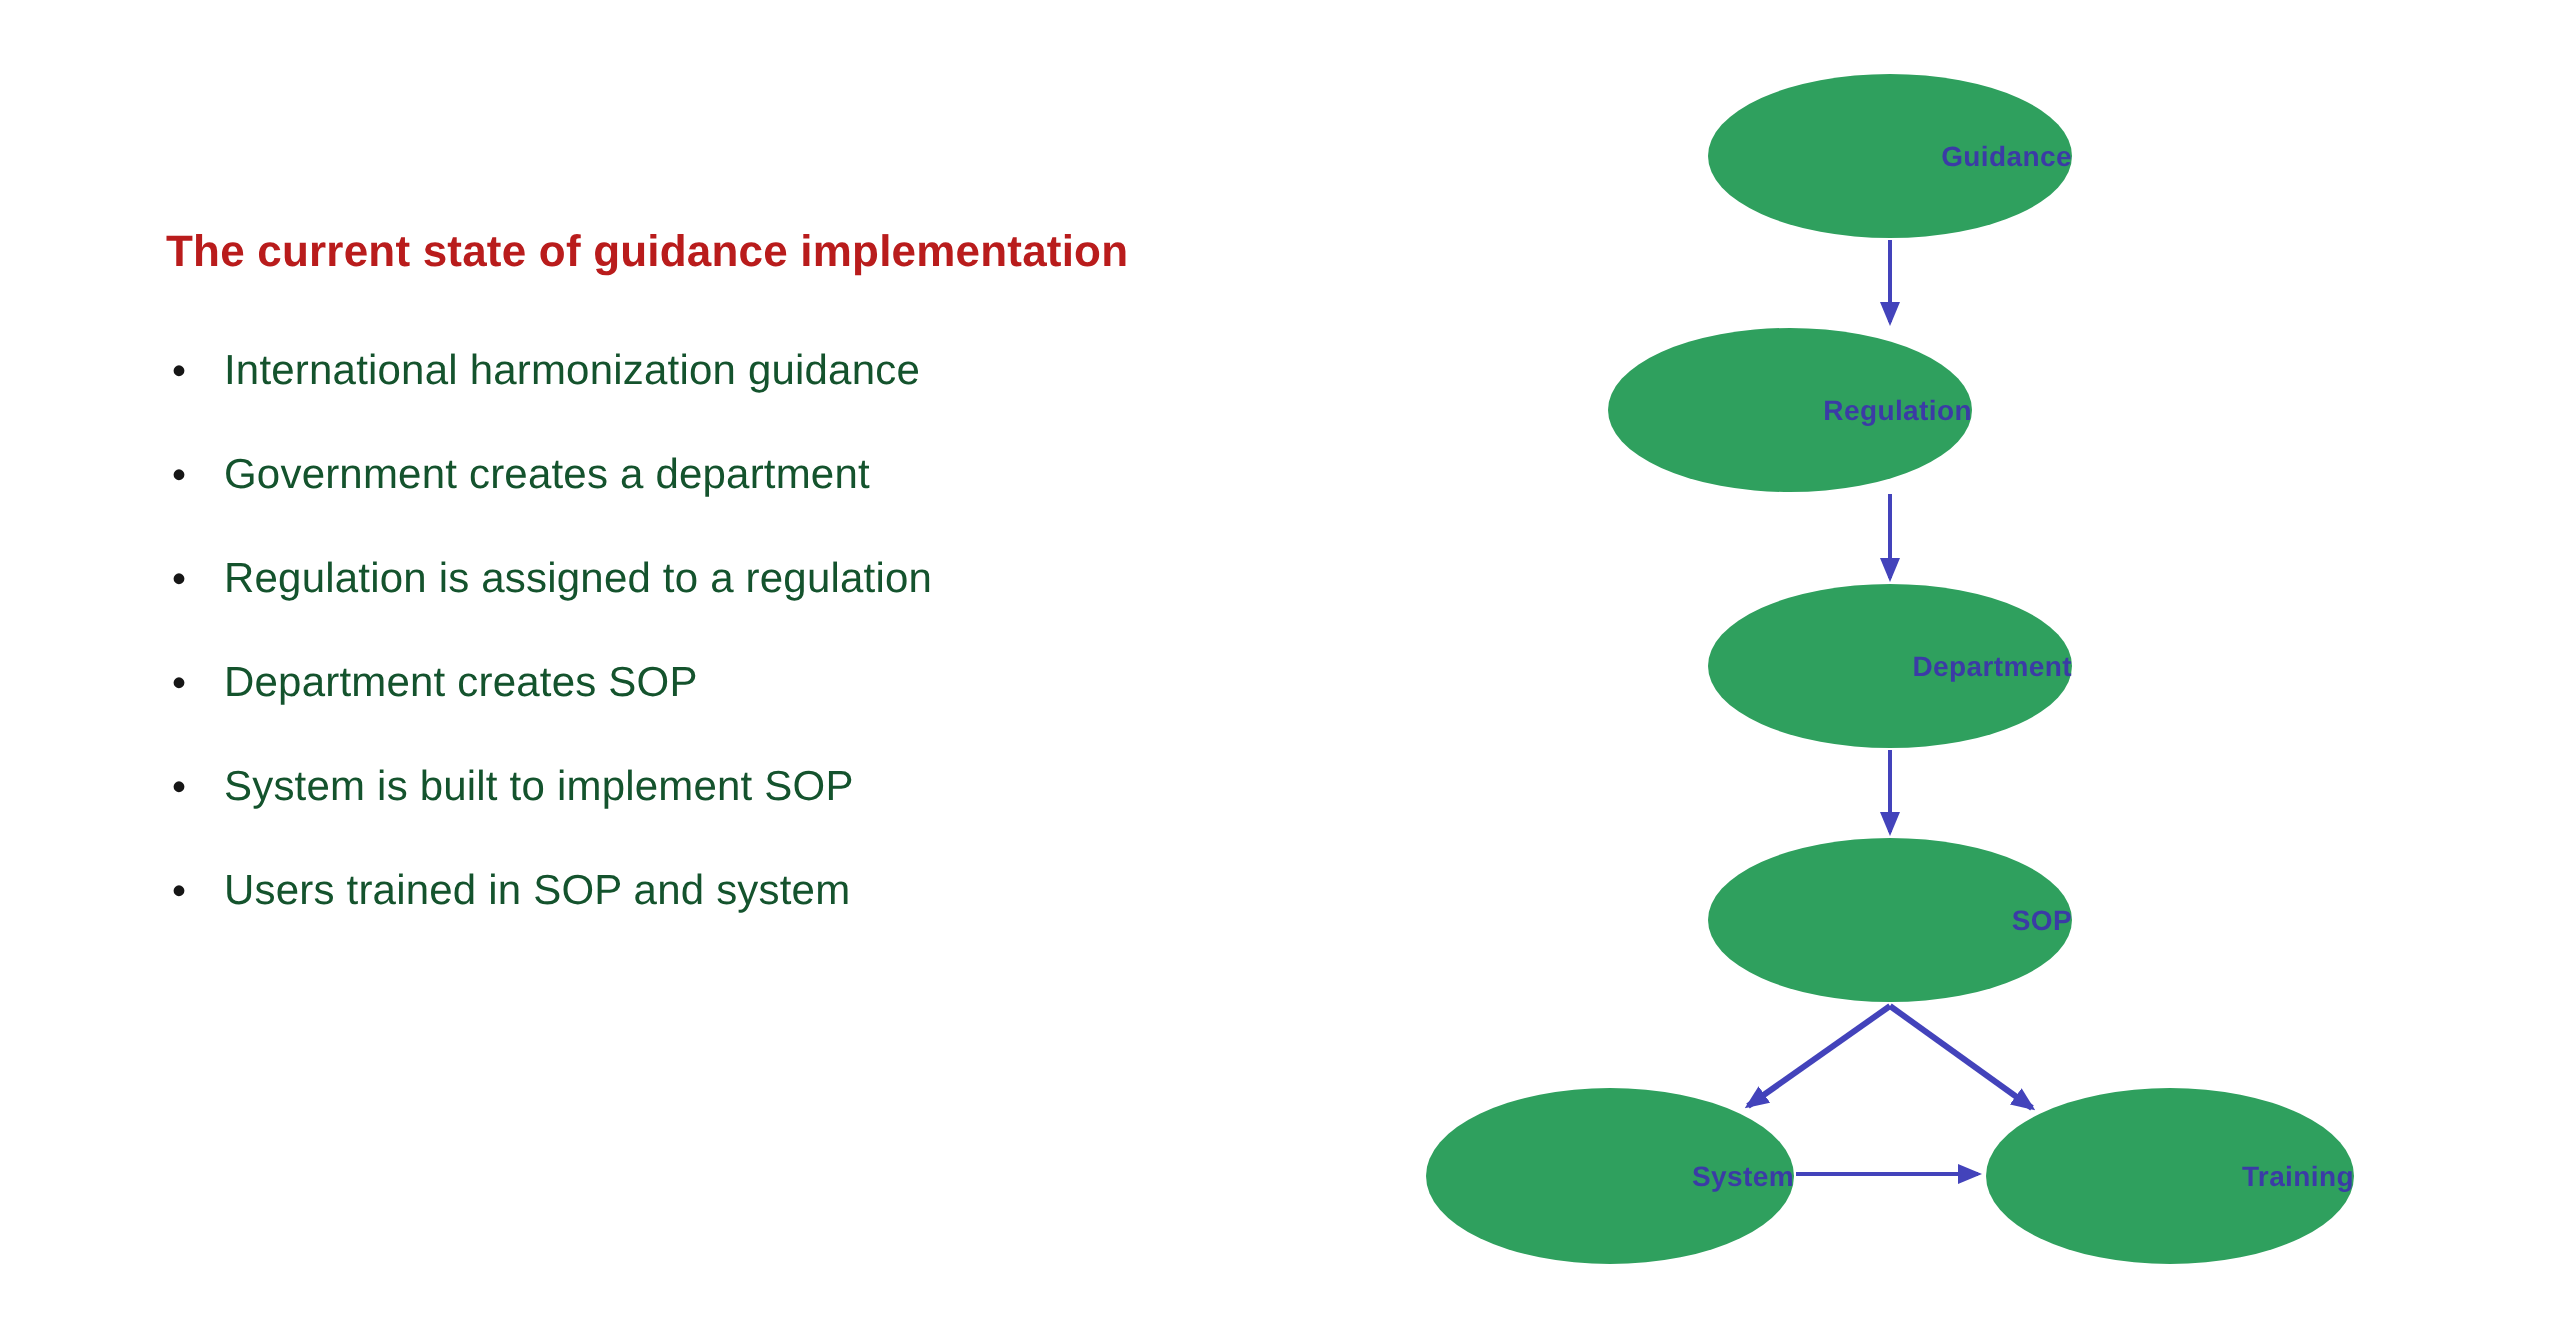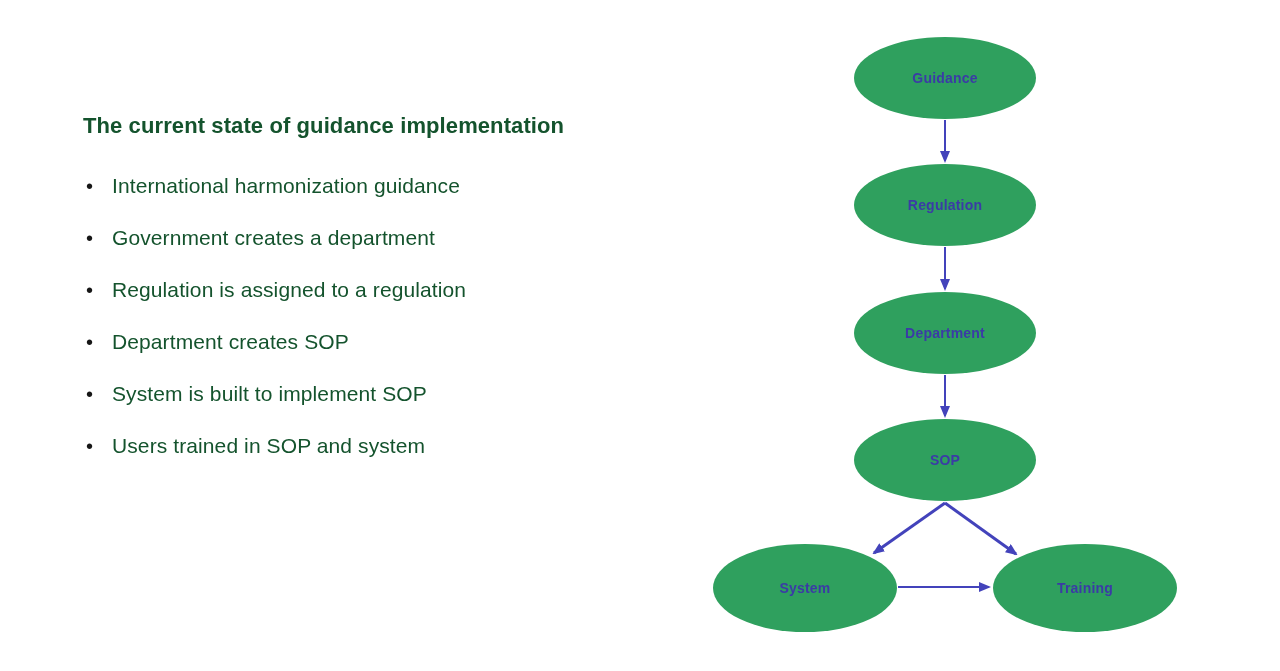--- a/index.html
+++ b/index.html
@@ -15,21 +15,21 @@
   }
 
   
   .text-col {
     position: absolute;
     left: 83px; top: 112px; width: 600px;
   }
   .slide-title {
     font-size: 22px;
     font-weight: 600;
-    color: #14532d;
+    color: #b91c1c;
     line-height: 28px;
     letter-spacing: 0.1px;
   }
   .bullets {
     list-style: none;
     margin-top: 33px;
   }
   .bullet {
     position: relative;
     padding-left: 29px;
@@ -56,28 +56,28 @@
     position: absolute;
     left: 0; top: 0;
     pointer-events: none;
   }
   .node {
     position: absolute;
     background: #2FA05E;
     border-radius: 50%;
     display: flex;
     align-items: center;
-    justify-content: center;
+    justify-content: flex-end;
     color: #3B3BA6;
     font-weight: bold;
     font-size: 14px;
     letter-spacing: 0.2px;
   }
   .node-guidance   { left: 854px; top:  37px; width: 182px; height: 82px; }
-  .node-regulation { left: 854px; top: 164px; width: 182px; height: 82px; }
+  .node-regulation { left: 804px; top: 164px; width: 182px; height: 82px; }
   .node-department { left: 854px; top: 292px; width: 182px; height: 82px; }
   .node-sop        { left: 854px; top: 419px; width: 182px; height: 82px; }
   .node-system     { left: 713px; top: 544px; width: 184px; height: 88px; }
   .node-training   { left: 993px; top: 544px; width: 184px; height: 88px; }
 </style>
 </head>
 <body>
 
 <div class="slide">
 

